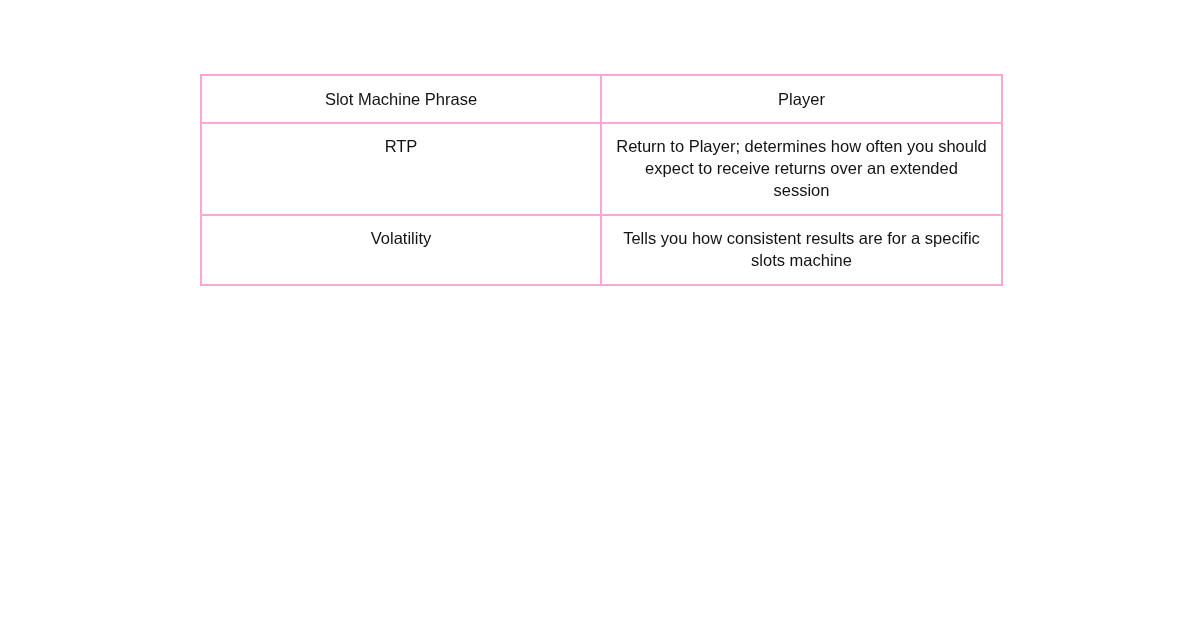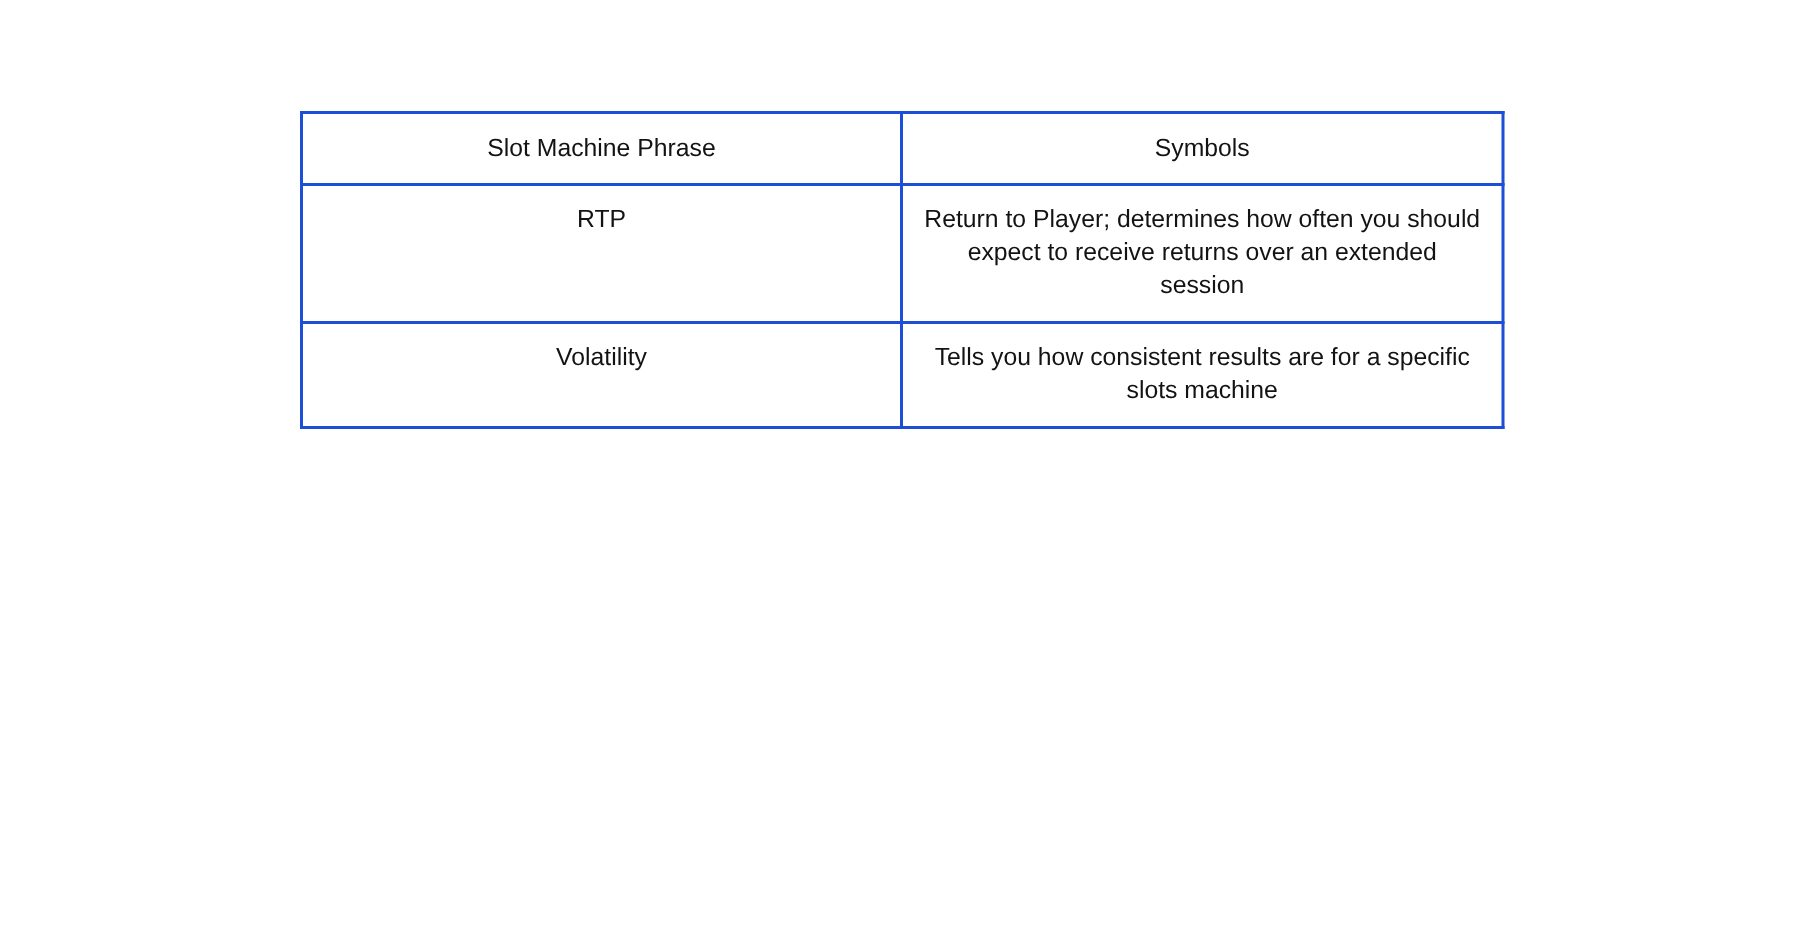--- a/index.html
+++ b/index.html
@@ -29,21 +29,21 @@
     border-collapse: collapse;
     table-layout: fixed;
     background: #ffffff;
   }
 
   .glossary-table col.col-phrase { width: 400px; }
   .glossary-table col.col-meaning { width: 401px; }
 
   .glossary-table th,
   .glossary-table td {
-    border: 2px solid #1d4ed8;
+    border: 2px solid #f9a8d4;
     text-align: center;
     vertical-align: top;
     color: #131313;
     font-weight: normal;
     font-size: 16.5px;
     line-height: 22px;
     padding: 11px 14px 13px 14px;
     background: #ffffff;
   }
 
@@ -66,21 +66,21 @@
     <colgroup>
       <col class="col-phrase">
       <col class="col-meaning">
     </colgroup>
     <thead>
       <tr>
         <th>
           <span class="cell-text">Slot Machine Phrase</span>
         </th>
         <th>
-          <span class="cell-text">Symbols</span>
+          <span class="cell-text">Player</span>
         </th>
       </tr>
     </thead>
     <tbody>
       <tr>
         <td>
           <span class="cell-text">RTP</span>
         </td>
         <td>
           <span class="cell-text">Return to Player; determines how often you should expect to receive returns over an extended session</span>

